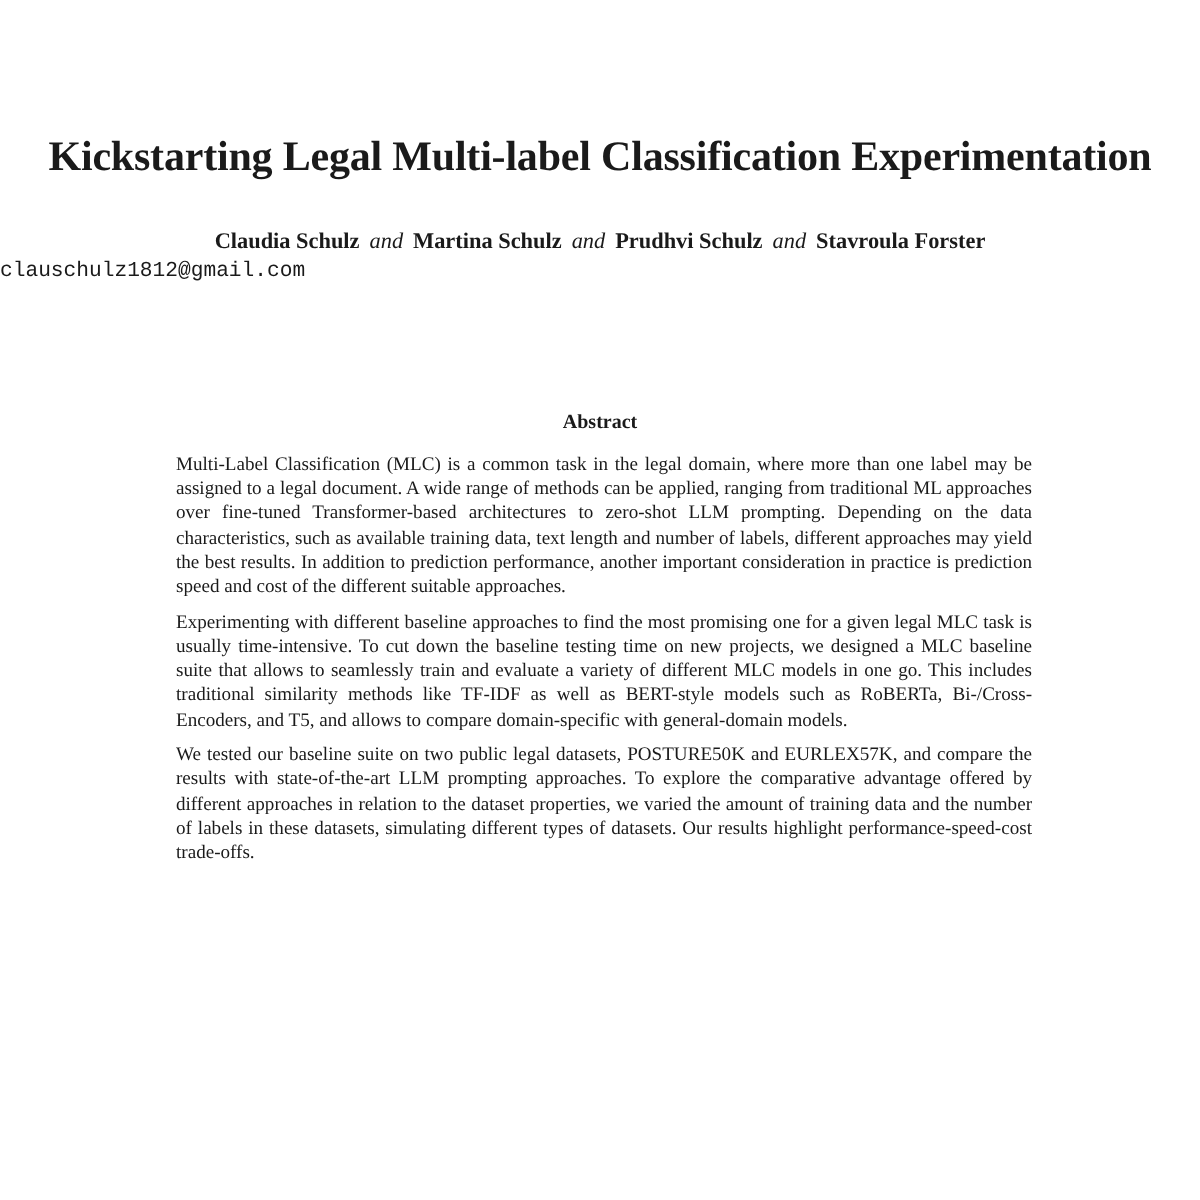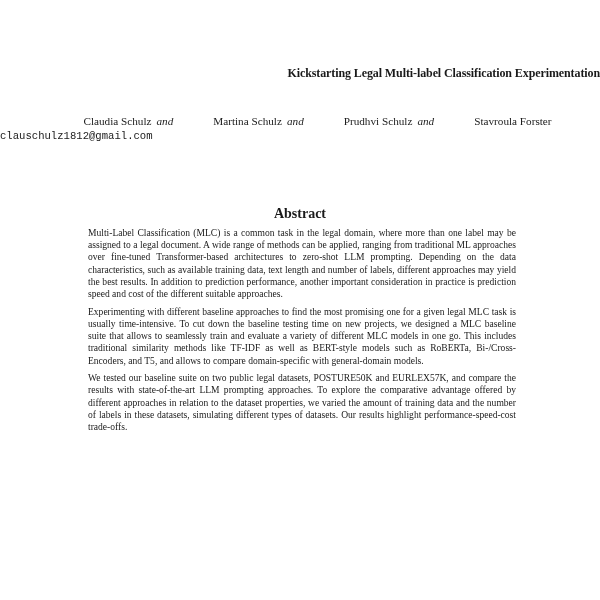--- a/index.html
+++ b/index.html
@@ -1,22 +1,22 @@
 <!DOCTYPE html>
 <html><head>
 <meta charset="utf-8">
 <style>
   html, body { margin: 0; padding: 0; background: #ffffff; }
   body { width: 600px; height: 600px; position: relative; overflow: hidden; font-family: "Liberation Serif", serif; color: #1a1a1a; }
-  .title { position: absolute; top: 66px; left: 0; width: 600px; text-align: right; font-weight: bold; font-size: 12px; letter-spacing: -0.1px; }
+  .title { position: absolute; top: 66px; left: 0; width: 600px; text-align: center; font-weight: bold; font-size: 21px; letter-spacing: -0.1px; }
   .authors { position: absolute; top: 115px; left: 0; width: 600px; text-align: center; font-size: 11.2px; }
-  .authors b { font-weight: normal; margin-left: 35px; }
+  .authors b { font-weight: bold; }
   .authors .and { margin: 0 5px; font-style: italic; }
   .email { position: absolute; top: 130px; left: 0; width: 600px; text-align: left; font-family: "Liberation Mono", monospace; font-size: 10.6px; }
-  .abs-head { position: absolute; top: 206px; left: 0; width: 600px; text-align: center; font-weight: bold; font-size: 14px; }
+  .abs-head { position: absolute; top: 206px; left: 0; width: 600px; text-align: center; font-weight: bold; font-size: 10px; }
   .abstract { position: absolute; top: 227px; left: 88px; width: 428px; font-size: 9.55px; line-height: 12.2px; text-align: justify; }
   .abstract p { margin: 0 0 5.5px 0; }
 </style>
 </head>
 <body>
 
 <div class="title">Kickstarting Legal Multi-label Classification Experimentation</div>
 
 <div class="authors">
   <b>Claudia Schulz</b><span class="and">and</span><b>Martina Schulz</b><span class="and">and</span><b>Prudhvi Schulz</b><span class="and">and</span><b>Stavroula Forster</b>

